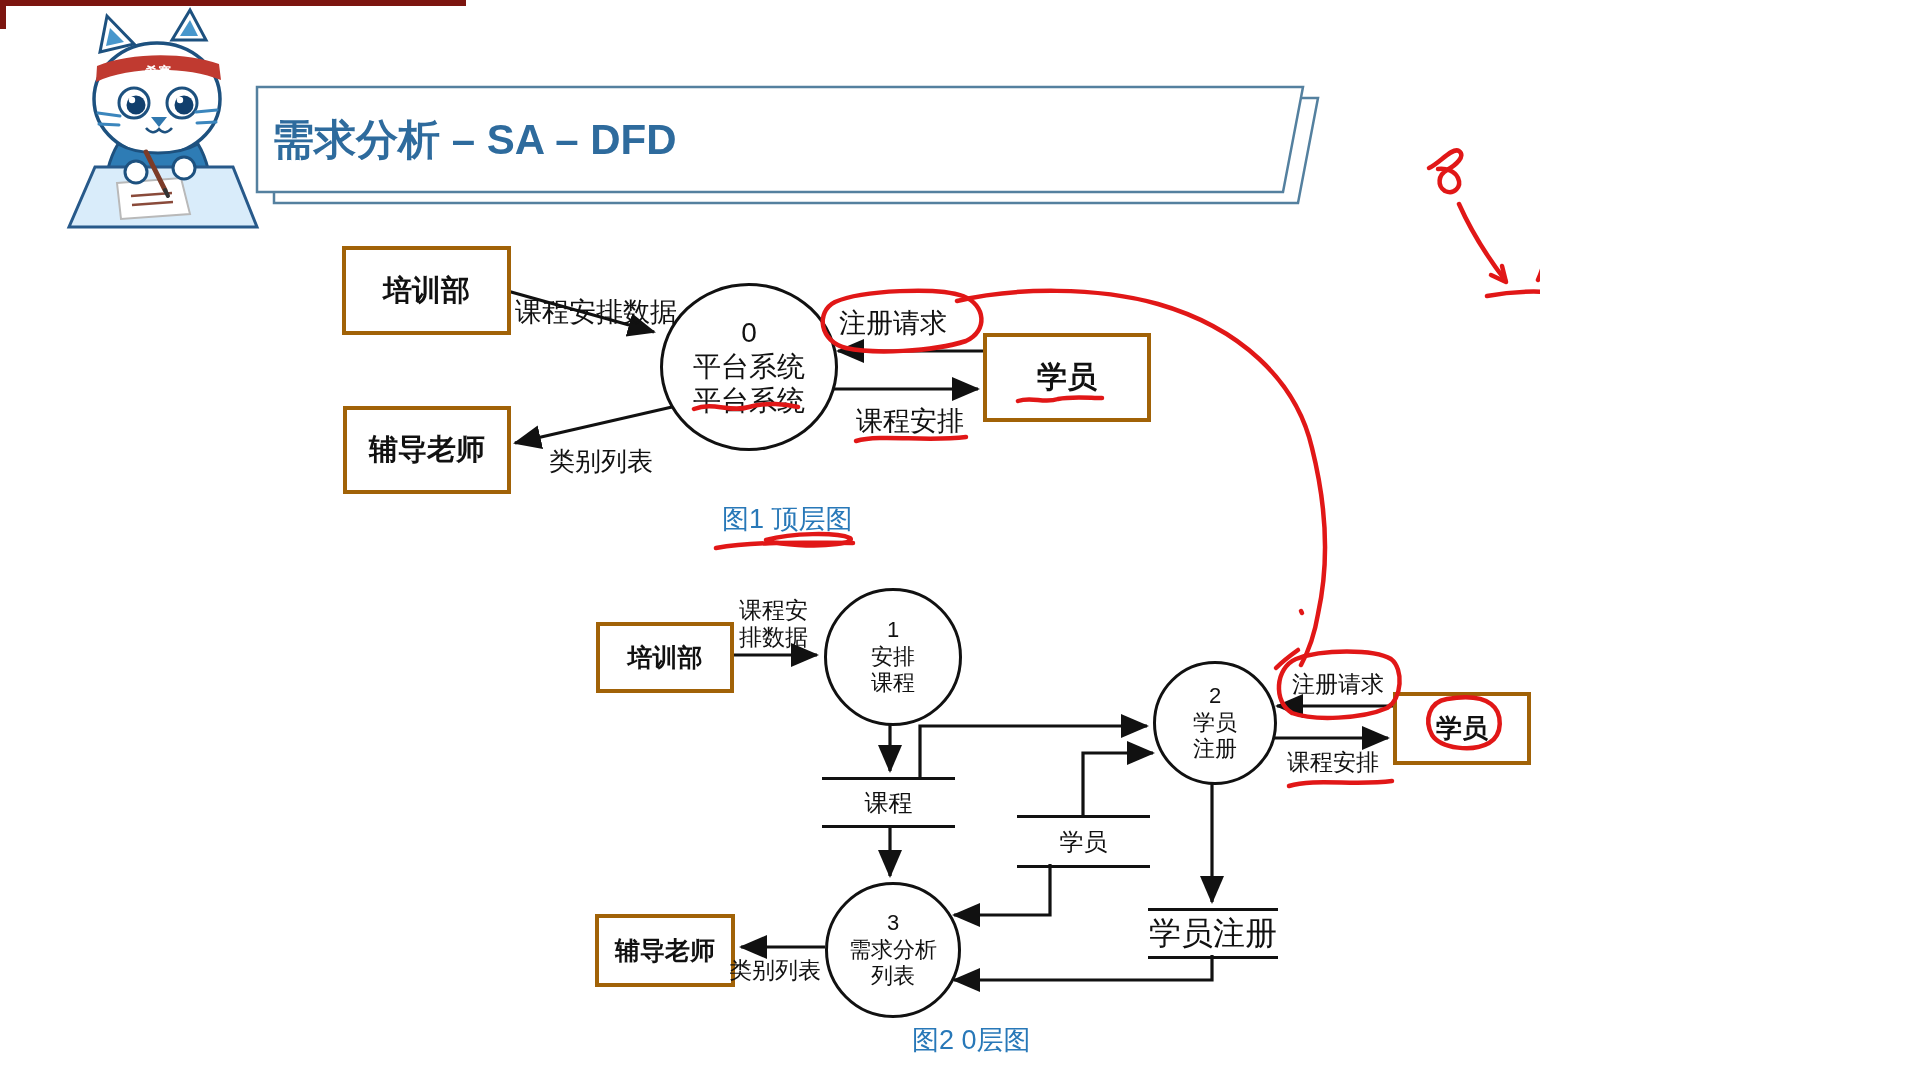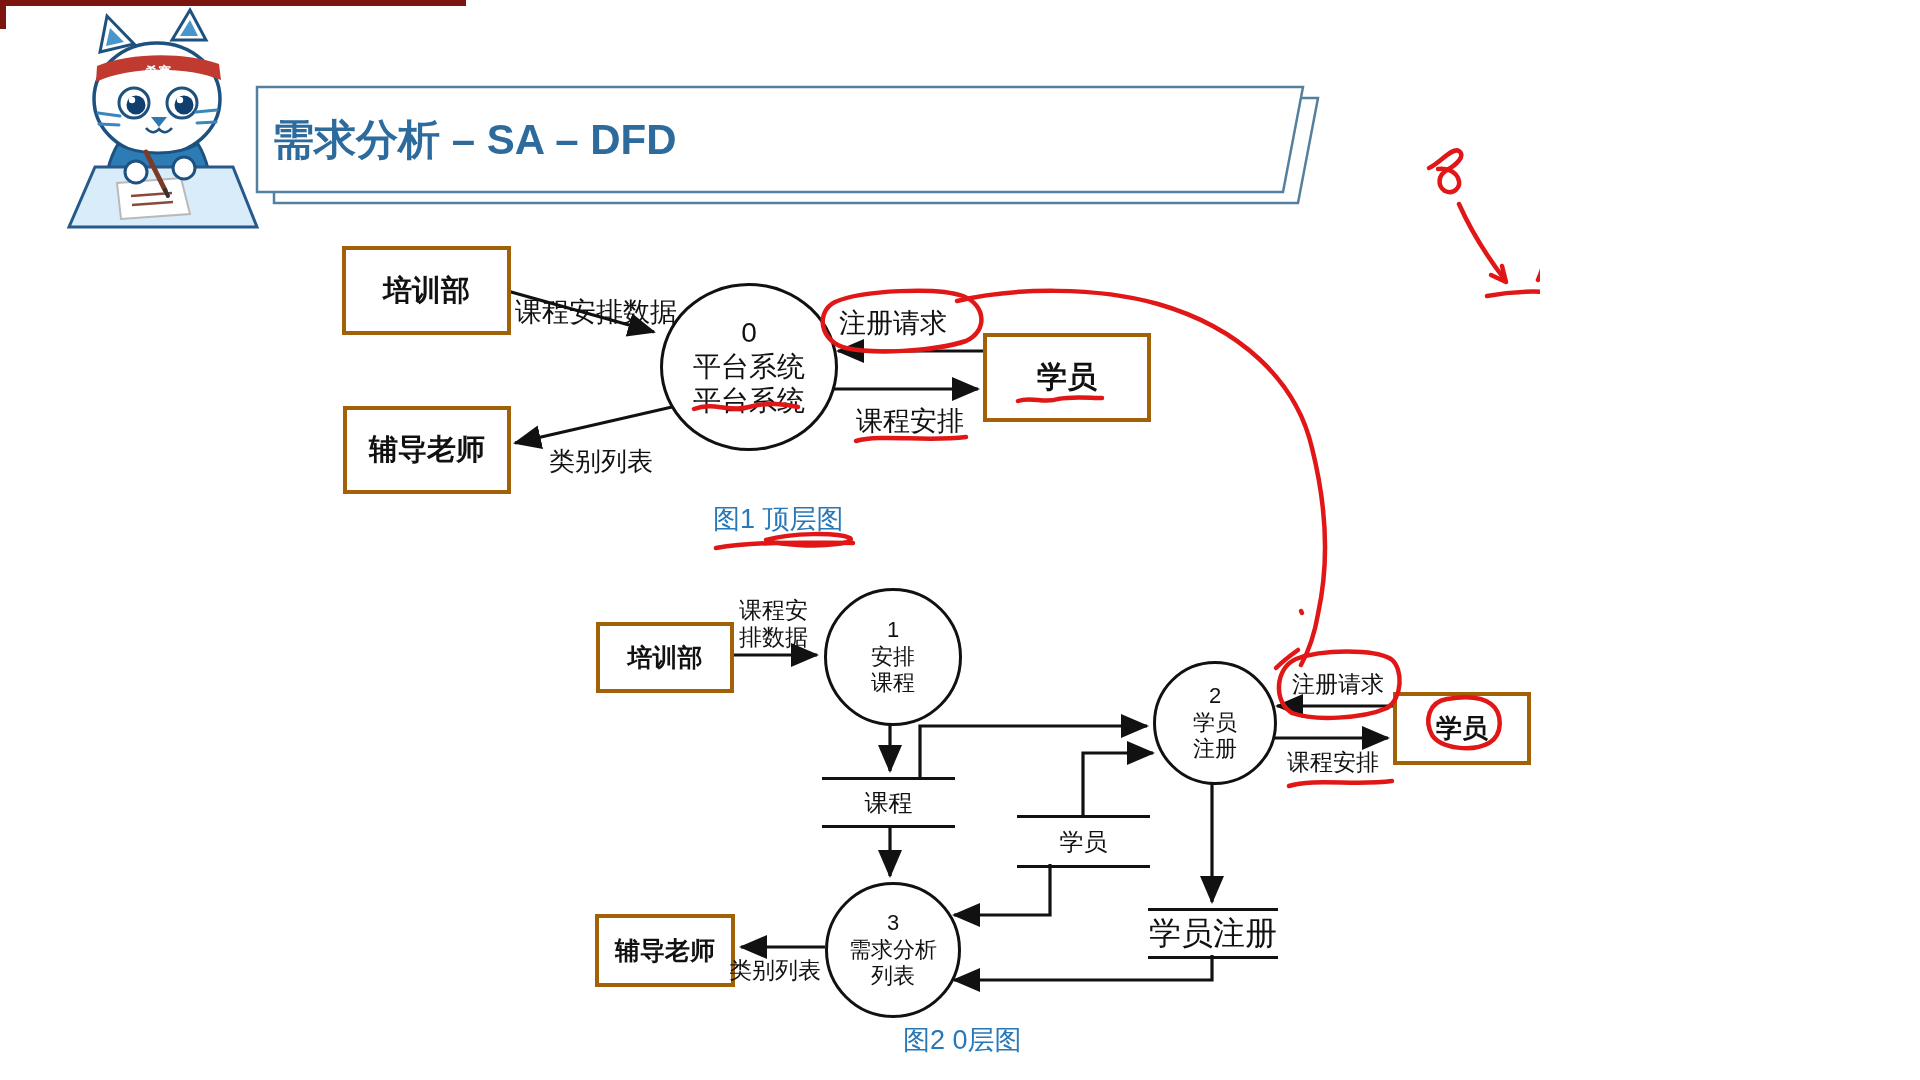--- a/index.html
+++ b/index.html
@@ -15,21 +15,21 @@
   .logo{position:absolute;left:1600px;top:96px;display:flex;align-items:flex-start;z-index:3;}
   .logo-text{font-size:62px;font-weight:bold;color:#1374b6;letter-spacing:6px;margin-left:6px;line-height:78px;}
   .entity{position:absolute;border:4px solid #a16207;background:#fff;display:flex;align-items:center;
           justify-content:center;font-weight:bold;z-index:2;text-align:center;}
   .process{position:absolute;border:3.2px solid #111;background:#fff;border-radius:50%;display:flex;
            flex-direction:column;align-items:center;justify-content:center;text-align:center;z-index:2;}
   .process span{display:block;line-height:1.22;}
   .store{position:absolute;border-top:3.2px solid #111;border-bottom:3.2px solid #111;display:flex;
          align-items:center;justify-content:center;z-index:2;}
   .flowlabel{position:absolute;white-space:nowrap;z-index:2;line-height:1.18;}
-  .caption{position:absolute;color:#2878b8;font-size:27px;z-index:2;white-space:nowrap;}
+  .caption{position:absolute;color:#2878b8;font-size:27px;z-index:2;white-space:nowrap;margin-left:9px;}
   .f1-ent{width:161px;height:81px;font-size:29px;}
   .f2-ent{font-size:25px;}
 </style>
 </head>
 <body>
 
 <div class="stage">
 
   <div class="strip top"></div>
   <div class="strip left"></div>

